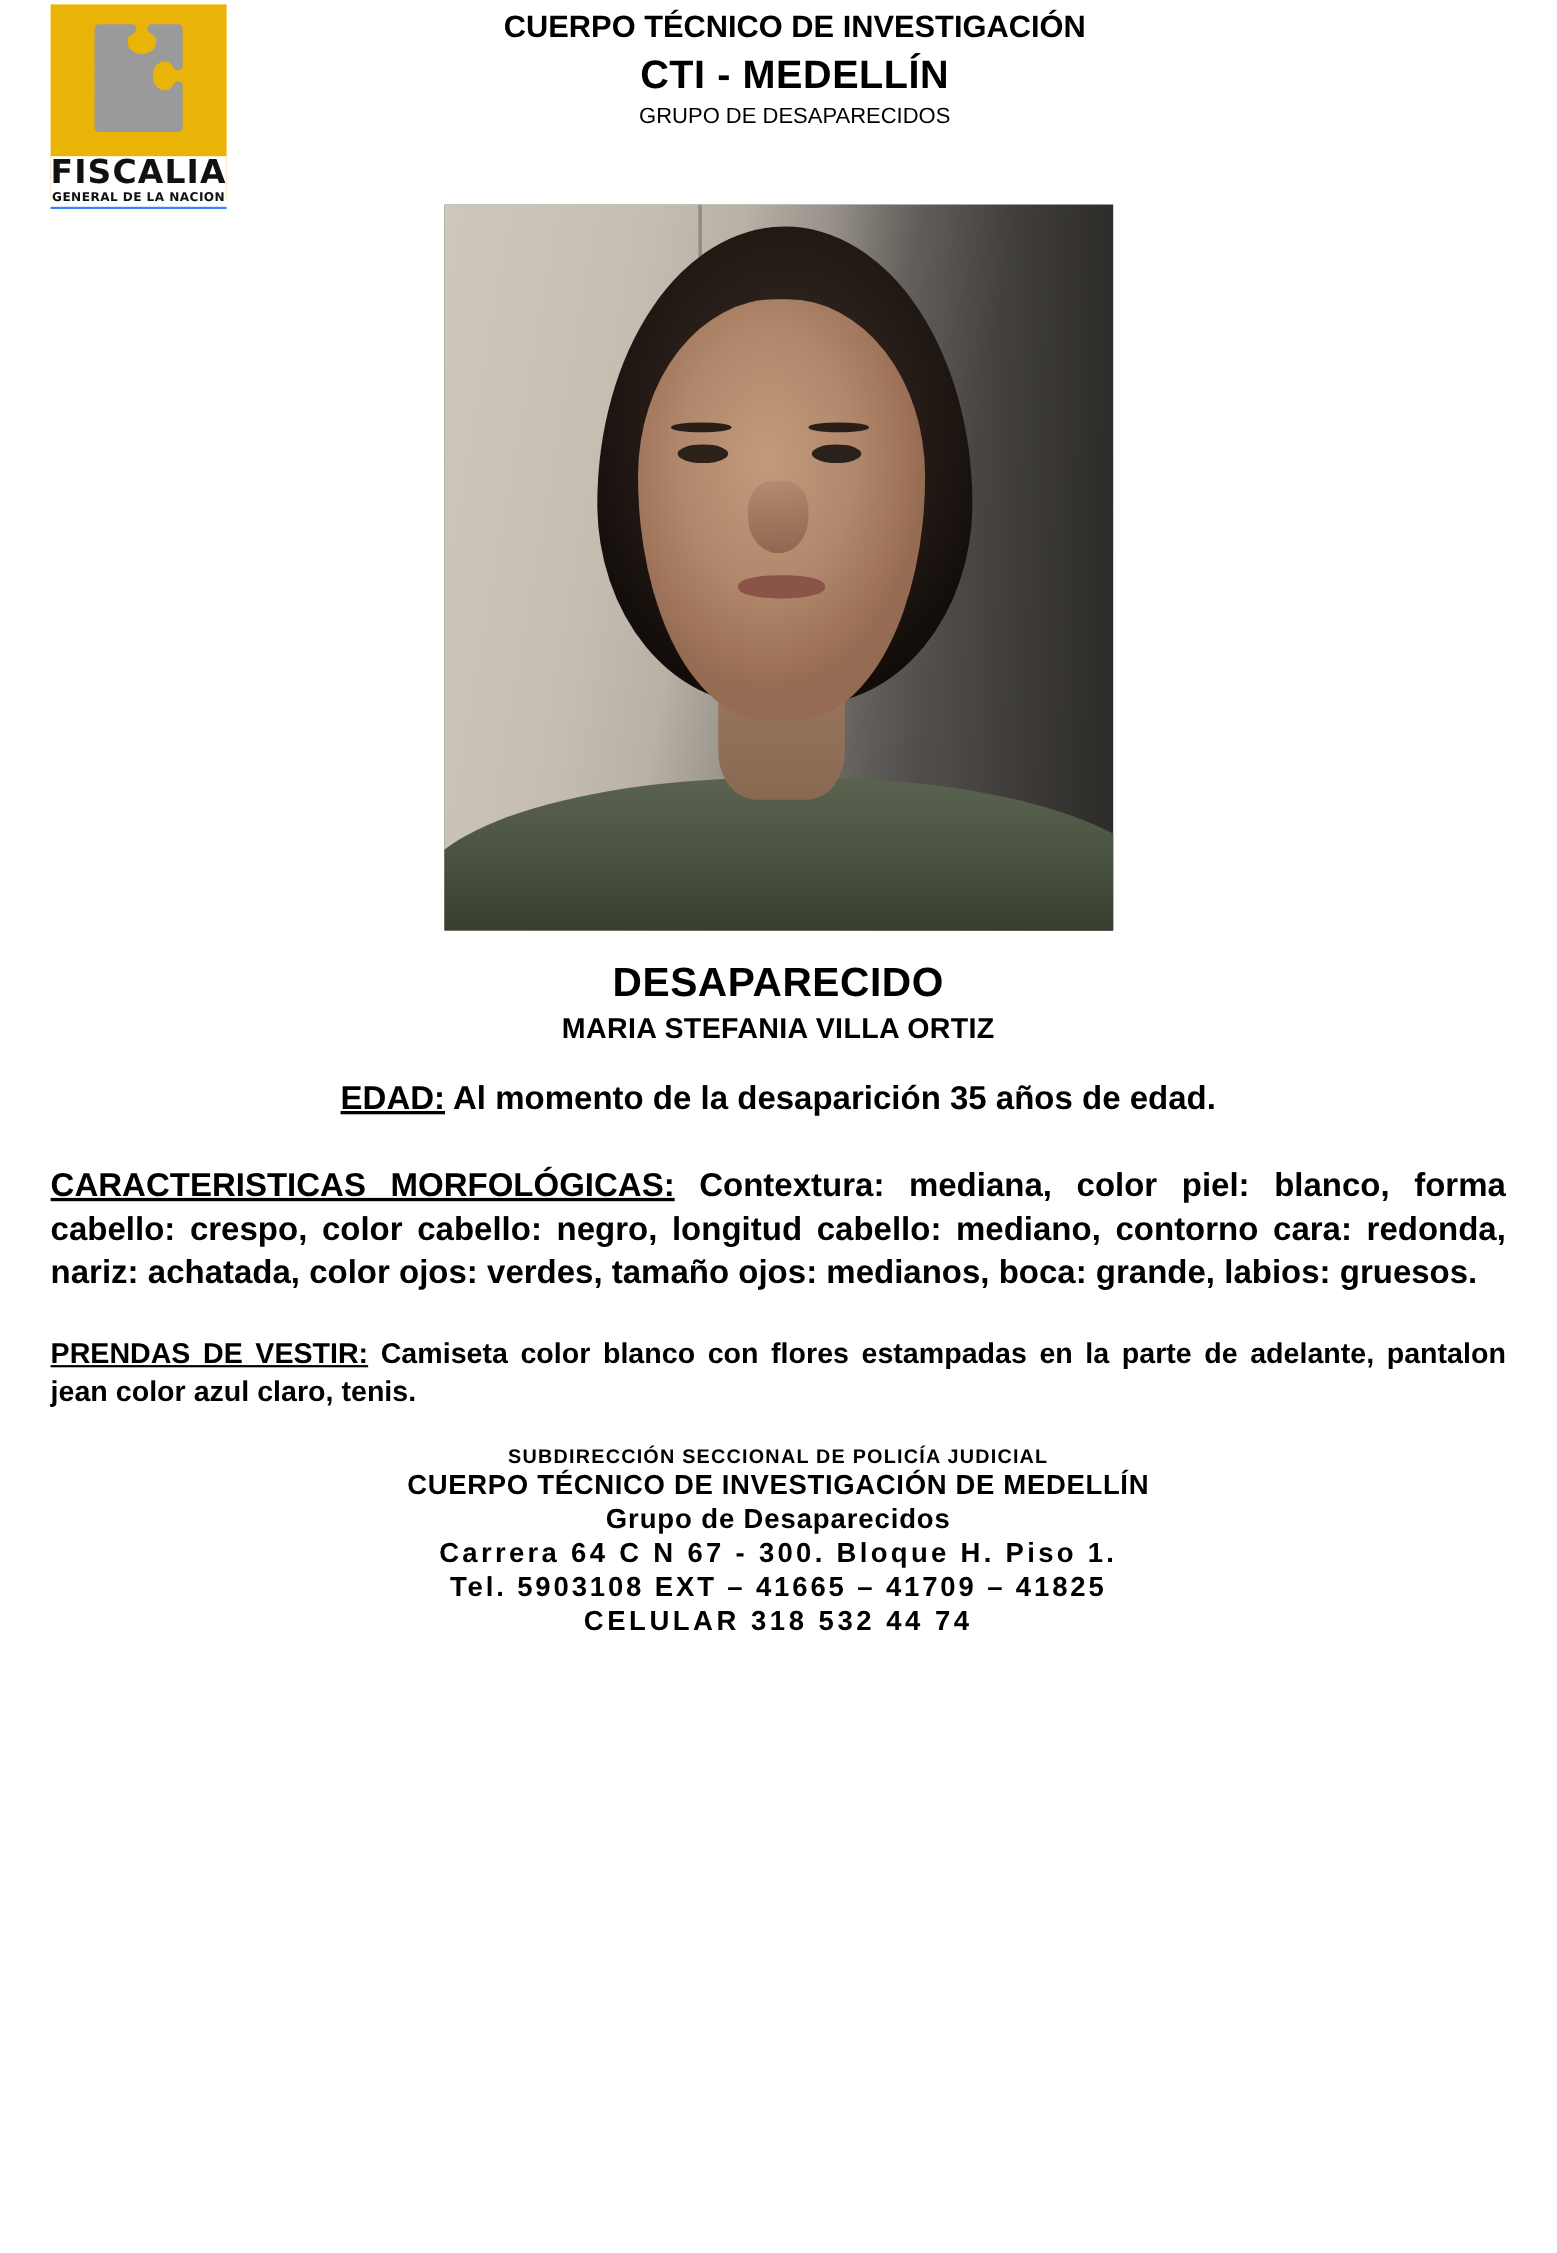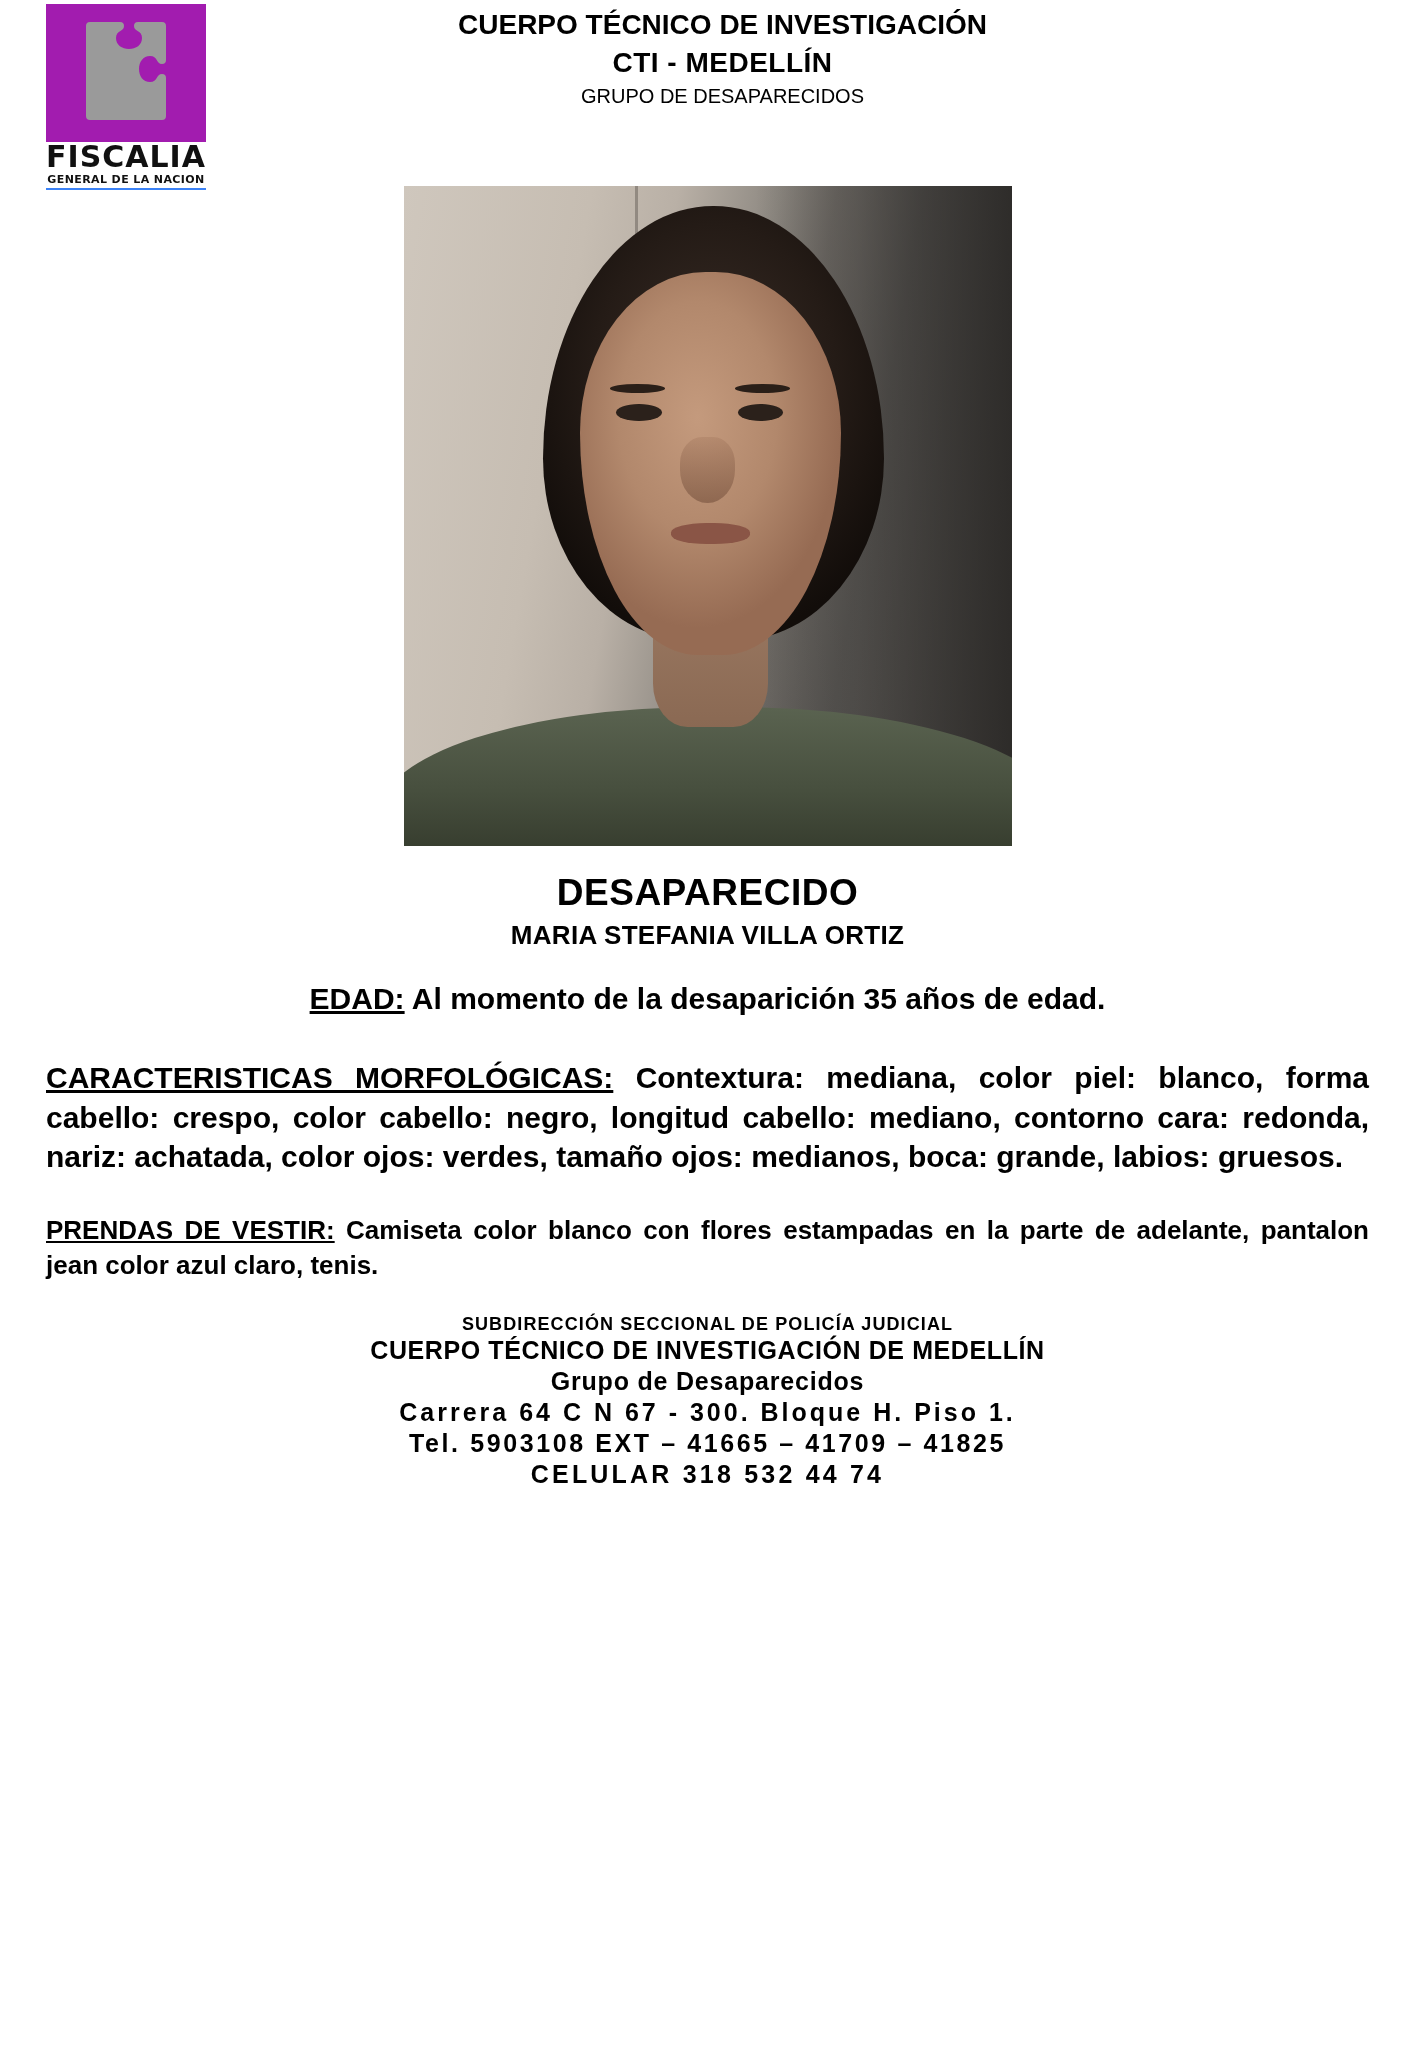--- a/index.html
+++ b/index.html
@@ -30,21 +30,21 @@
   }
   .logo-block {
     position: absolute;
     left: 0;
     top: 4px;
     width: 192px;
   }
   .logo-square {
     width: 160px;
     height: 178px;
-    background: #a21caf;
+    background: #eab308;
     position: relative;
     box-sizing: border-box;
   }
   .puzzle {
     position: absolute;
     left: 26px;
     top: 10px;
     width: 108px;
     height: 128px;
   }
@@ -88,21 +88,21 @@
     letter-spacing: 0.2px;
     line-height: 1.12;
   }
   .t2 {
     font-size: 28px;
     font-weight: bold;
     line-height: 1.2;
     margin-top: 2px;
   }
   .t3 {
-    font-size: 28px;
+    font-size: 36px;
     font-weight: bold;
     line-height: 1.2;
     margin-top: 4px;
     letter-spacing: 0.5px;
   }
   .t4 {
     font-size: 20px;
     font-weight: normal;
     line-height: 1.2;
     margin-top: 5px;

